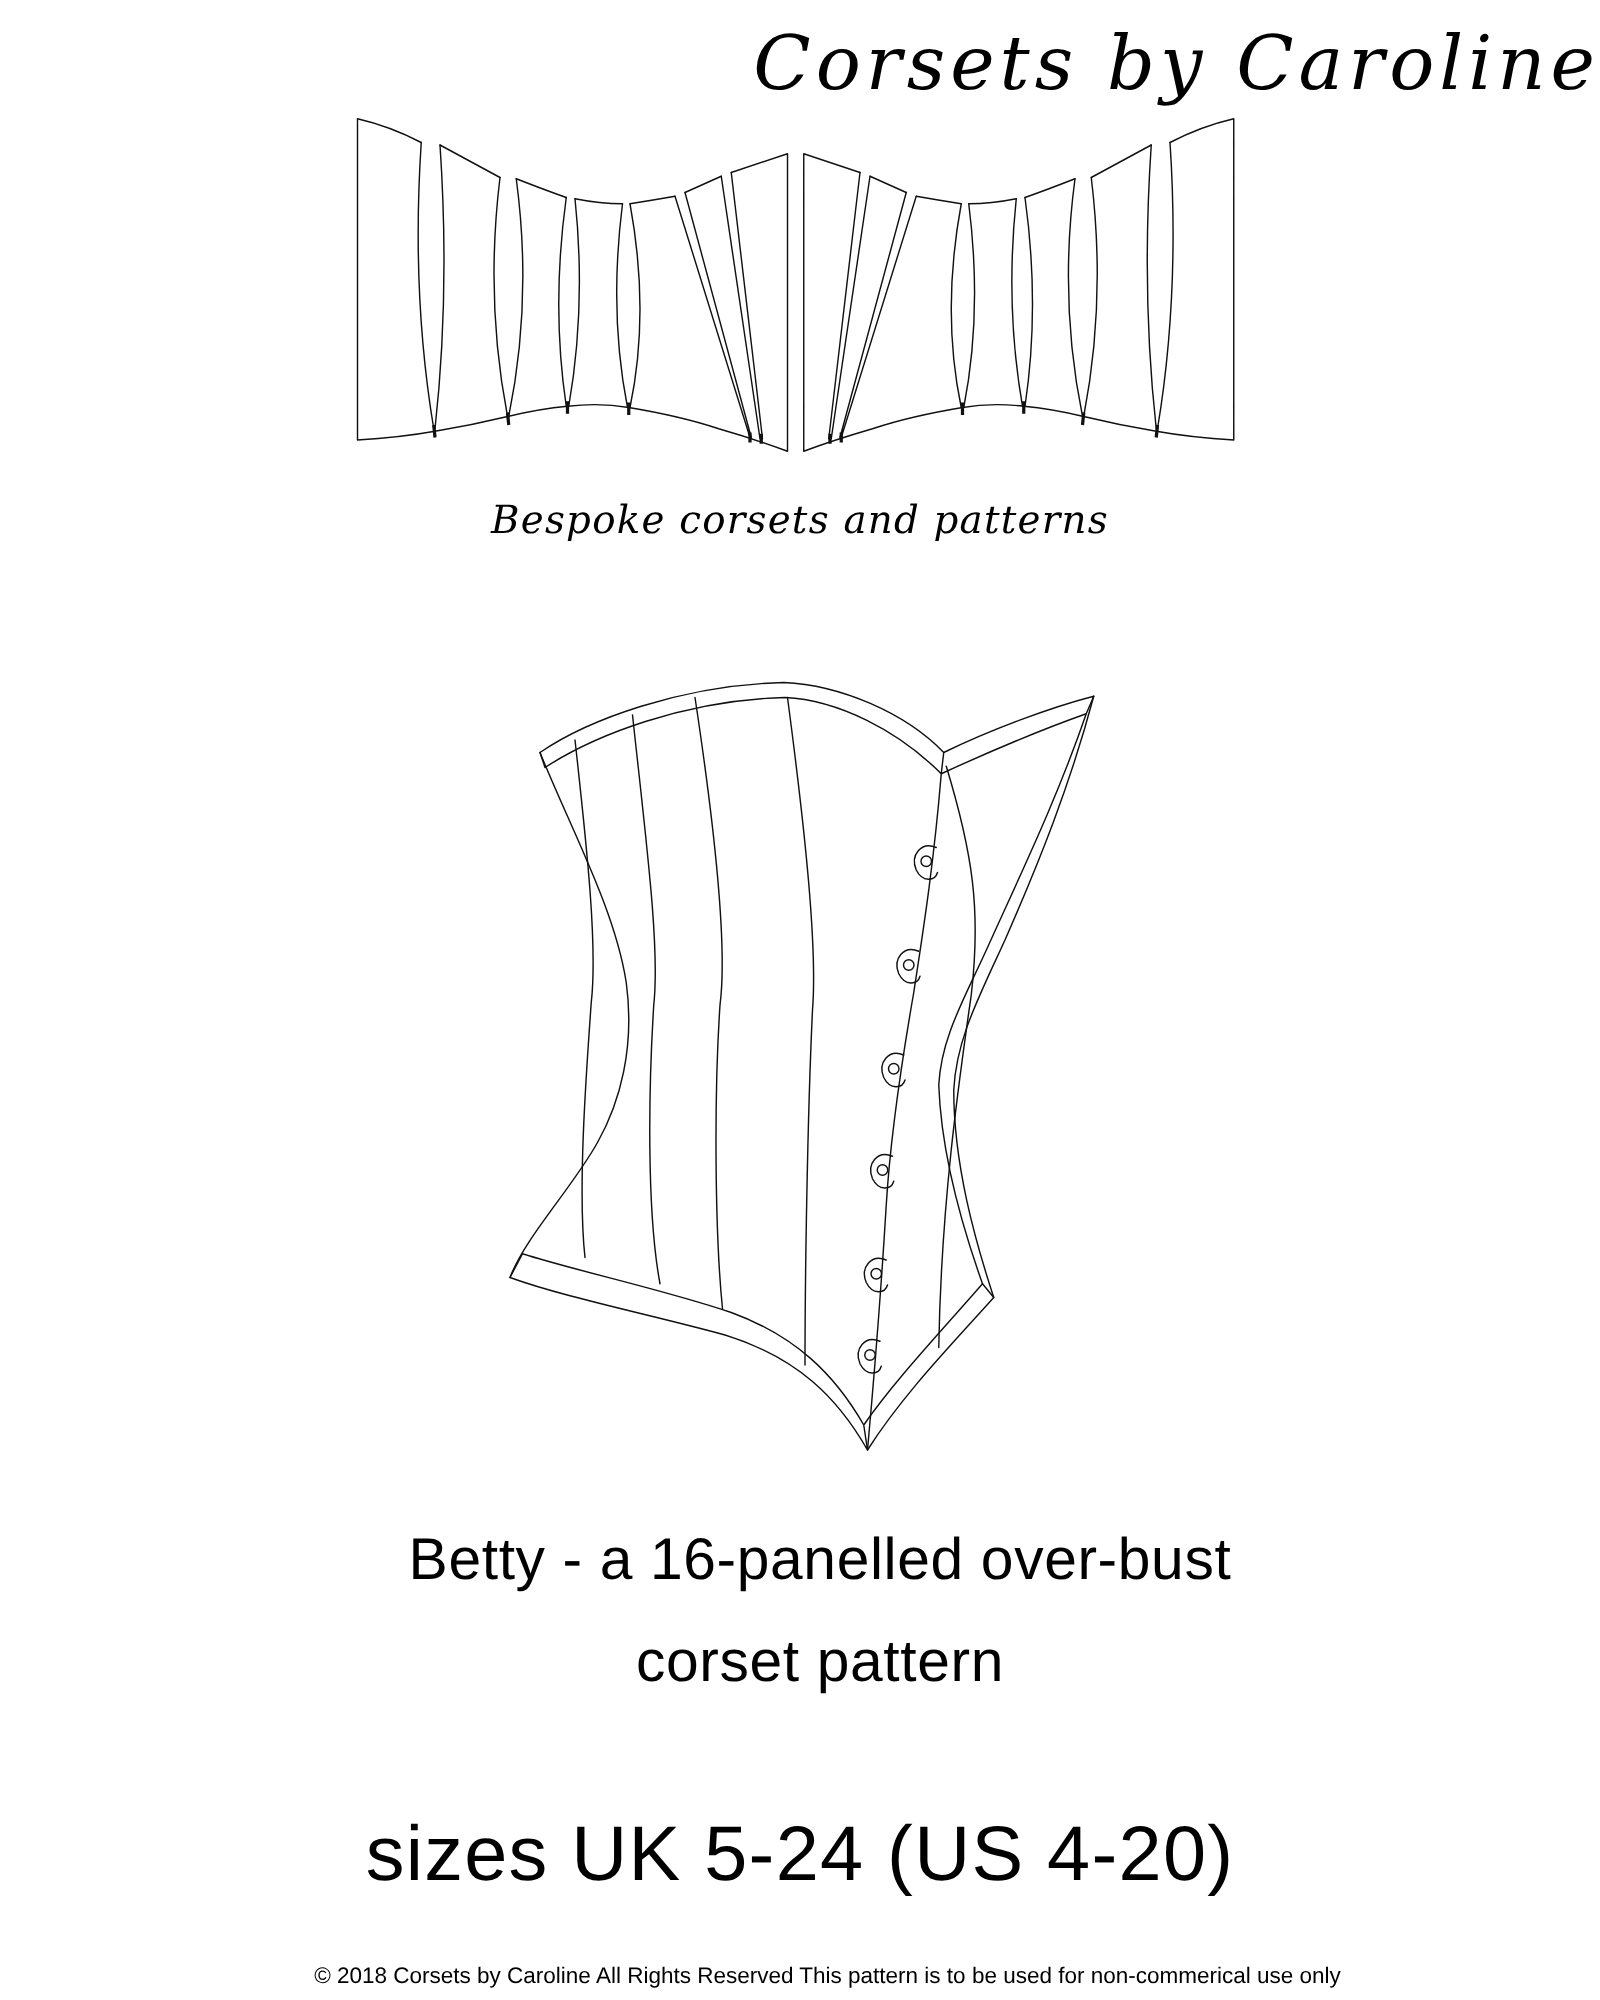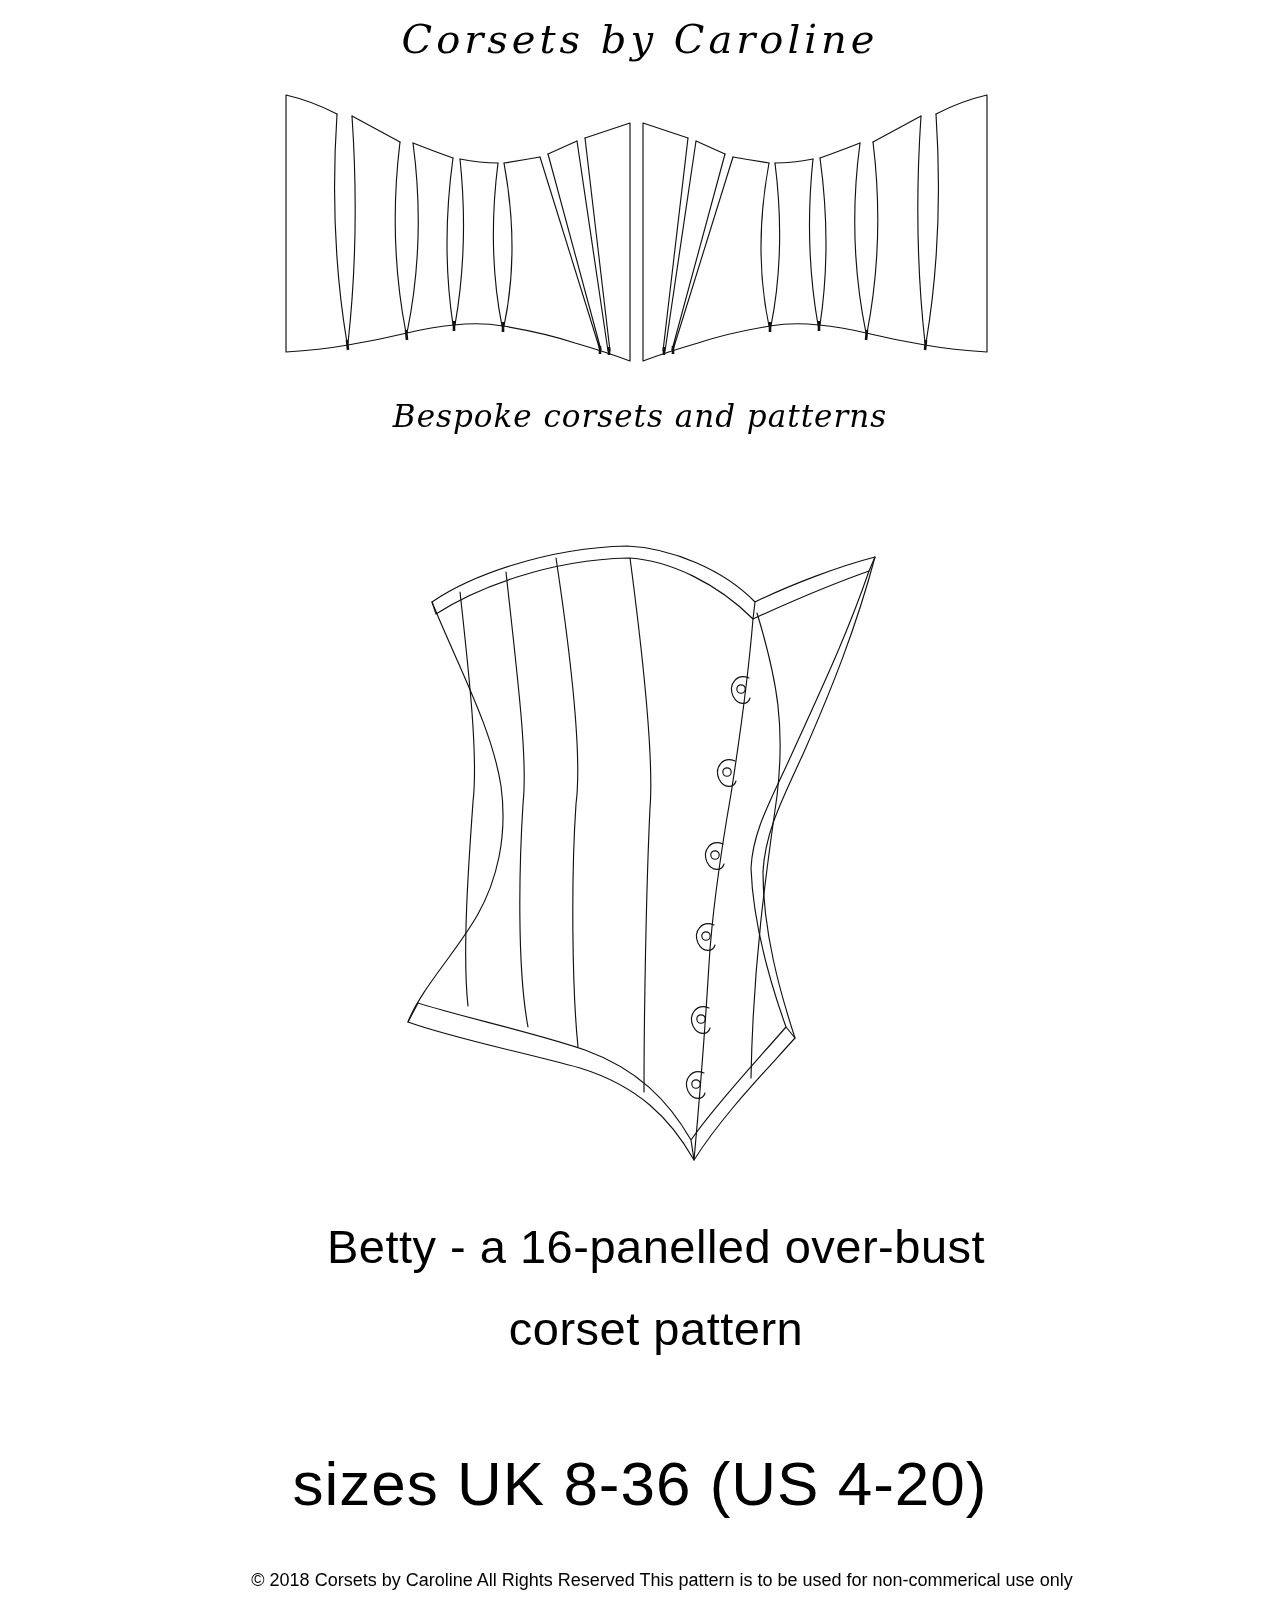--- a/index.html
+++ b/index.html
@@ -5,21 +5,21 @@
 <style>
   html,body{margin:0;padding:0;}
   body{
     width:1280px;height:1600px;background:#ffffff;position:relative;overflow:hidden;
     font-family:"Liberation Sans","DejaVu Sans",sans-serif;color:#000;
   }
   .abs{position:absolute;}
   .center{left:0;width:100%;text-align:center;}
   #brand{
     top:16px;font-family:"DejaVu Serif","Liberation Serif",serif;font-style:italic;
-    font-weight:400;font-size:40px;letter-spacing:4px;white-space:nowrap;
+    font-weight:400;font-size:60px;letter-spacing:4px;white-space:nowrap;text-align:right;
   }
   #tagline{
     top:398px;font-family:"DejaVu Serif","Liberation Serif",serif;font-style:italic;
     font-size:31px;letter-spacing:1px;white-space:nowrap;
   }
   #patternTitle{
     top:1206px;font-size:47px;line-height:82px;letter-spacing:0.5px;padding-left:16px;
   }
   #sizeRange{
     top:1448px;font-size:62px;letter-spacing:1px;white-space:nowrap;
@@ -118,17 +118,17 @@
       <use href="#buskHook" transform="translate(706,1020)"></use>
       <use href="#buskHook" transform="translate(701,1085)"></use>
     </g>
   </svg>
 
   <div id="patternTitle" class="abs center">
     <div>Betty - a 16-panelled over-bust</div>
     <div>corset pattern</div>
   </div>
 
-  <div id="sizeRange" class="abs center">sizes UK 8-36 (US 4-20)</div>
+  <div id="sizeRange" class="abs center">sizes UK 5-24 (US 4-20)</div>
 
   <div id="copyright" class="abs center">© 2018 Corsets by Caroline All Rights Reserved This pattern is to be used for non-commerical use only</div>
 
 </div>
 
 </body></html>

